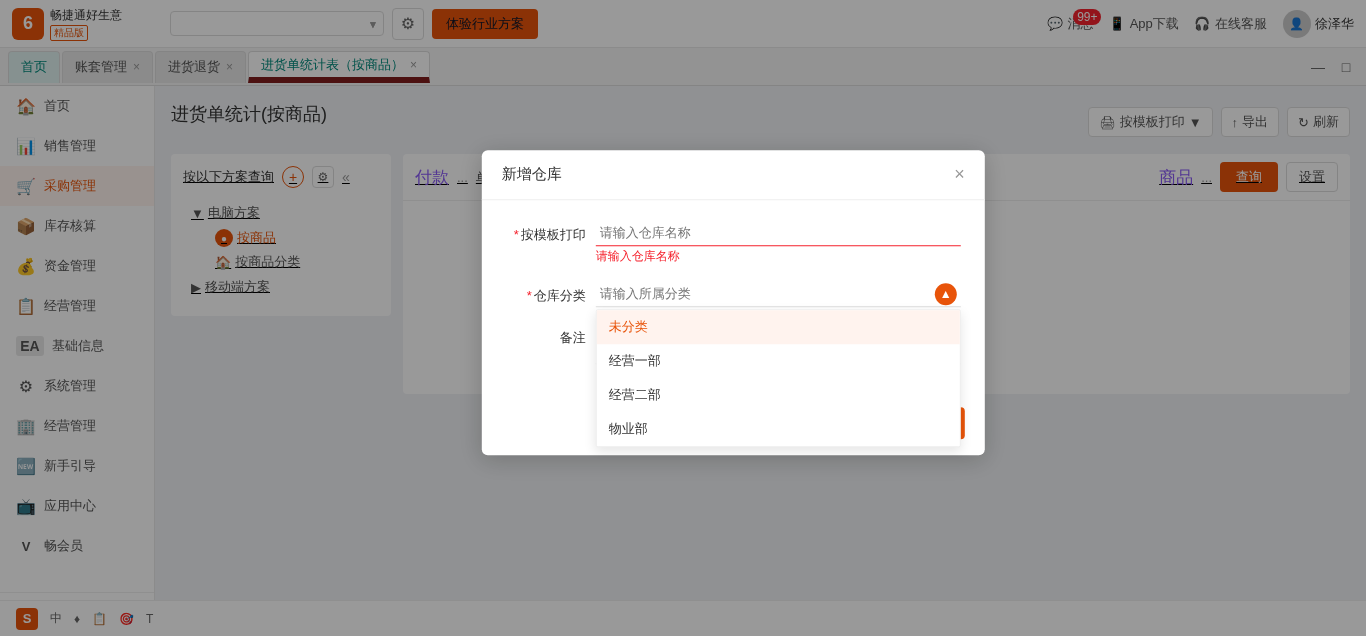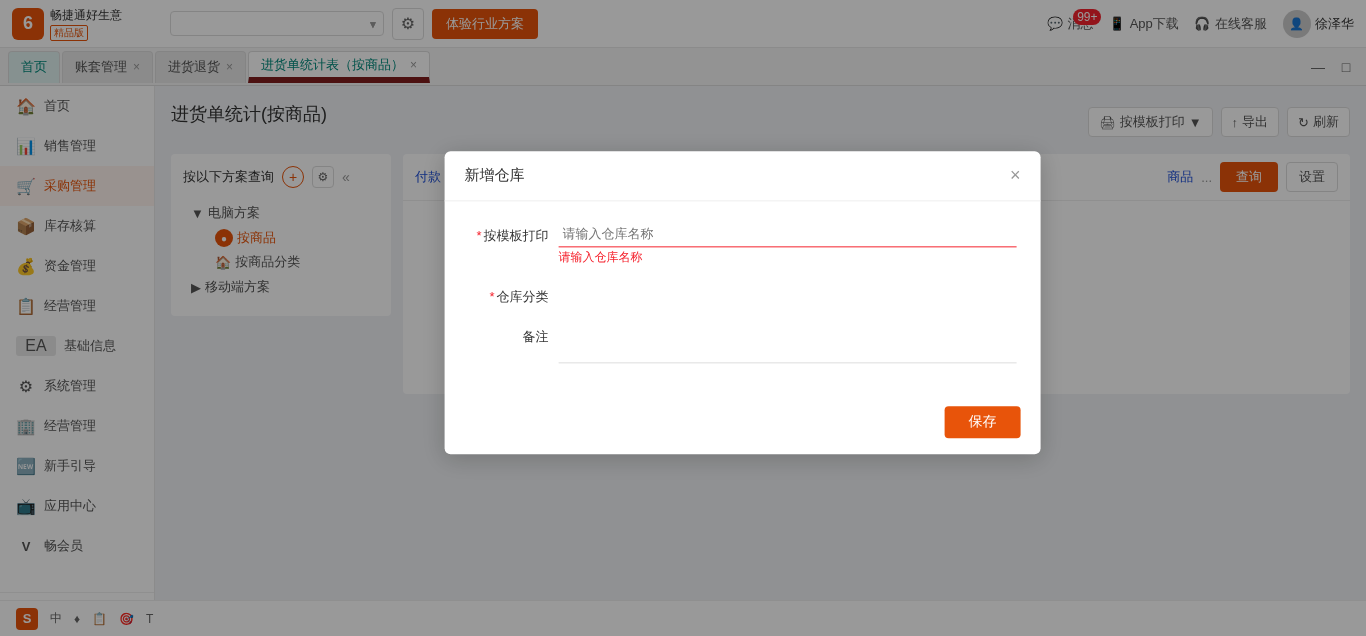--- a/index.html
+++ b/index.html
@@ -10,21 +10,21 @@
       display: flex; align-items: center; height: 48px;
       background: #fff; border-bottom: 1px solid #e8e8e8;
       padding: 0 12px; gap: 8px;
     }
     .logo-area { display: flex; align-items: center; width: 150px; gap: 6px; }
     .logo-icon { width: 32px; height: 32px; background: #e8540a; border-radius: 6px; display: flex; align-items: center; justify-content: center; color: #fff; font-size: 18px; font-weight: bold; }
     .search-select { border: 1px solid #ddd; border-radius: 4px; padding: 4px 24px 4px 8px; font-size: 13px; color: #333; background: #fff; min-width: 120px; appearance: none; cursor: pointer; }
     .search-select-wrap { position: relative; }
     .search-select-wrap::after { content: '▼'; position: absolute; right: 6px; top: 50%; transform: translateY(-50%); font-size: 10px; color: #999; pointer-events: none; }
     .gear-btn { width: 32px; height: 32px; border: 1px solid #ddd; border-radius: 4px; display: flex; align-items: center; justify-content: center; cursor: pointer; background: #fff; color: #666; font-size: 16px; }
-    .trial-btn { background: #e8540a; color: #ffffff; border: none; border-radius: 4px; padding: 6px 14px; font-size: 13px; cursor: pointer; }
+    .trial-btn { background: #e8540a; color: #0f172a; border: none; border-radius: 4px; padding: 6px 14px; font-size: 13px; cursor: pointer; }
     .header-right { margin-left: auto; display: flex; align-items: center; gap: 16px; }
     .header-icon-item { display: flex; align-items: center; gap: 4px; color: #555; font-size: 13px; cursor: pointer; position: relative; }
     .badge { background: #f5222d; color: #fff; font-size: 12px; border-radius: 8px; padding: 1px 4px; position: absolute; top: -6px; right: -8px; }
     .user-area { display: flex; align-items: center; gap: 4px; cursor: pointer; color: #333; }
     .avatar { width: 28px; height: 28px; border-radius: 50%; background: #ccc; display: flex; align-items: center; justify-content: center; font-size: 12px; color: #fff; }
 
     
     .tab-bar {
       display: flex; align-items: center; height: 38px;
       background: #f5f5f5; border-bottom: 1px solid #ddd;
@@ -74,37 +74,37 @@
     .scheme-tree { padding: 4px 0; }
     .scheme-item { display: flex; align-items: center; gap: 4px; padding: 4px 8px; cursor: pointer; color: #555; font-size: 13px; }
     .scheme-child { padding-left: 24px; }
     .scheme-child-item { display: flex; align-items: center; gap: 4px; padding: 3px 8px; cursor: pointer; color: #555; font-size: 13px; }
     .scheme-child-item.active { color: #e8540a; }
     .scheme-icon-circle { width: 18px; height: 18px; background: #e8540a; border-radius: 50%; display: flex; align-items: center; justify-content: center; color: #fff; font-size: 10px; }
 
     
     .table-area { background: #fff; border-radius: 4px; }
     .table-toolbar { display: flex; align-items: center; padding: 8px 12px; border-bottom: 1px solid #eee; gap: 8px; }
-    .toolbar-label { font-size: 13px; color: #1d4ed8; }
+    .toolbar-label { font-size: 17px; color: #8b5cf6; }
     .toolbar-dots { color: #999; cursor: pointer; }
     .toolbar-right { margin-left: auto; display: flex; gap: 8px; }
     .btn-query { background: #e8540a; color: #fff; border: none; border-radius: 4px; padding: 5px 16px; cursor: pointer; font-size: 13px; }
     .btn-settings { border: 1px solid #ddd; background: #fff; border-radius: 4px; padding: 5px 12px; cursor: pointer; font-size: 13px; color: #555; }
     .page-toolbar-right { margin-left: auto; display: flex; gap: 8px; }
     .print-btn { border: 1px solid #ddd; background: #fff; border-radius: 4px; padding: 5px 10px; cursor: pointer; font-size: 13px; color: #555; display: flex; align-items: center; gap: 4px; }
     .export-btn { border: 1px solid #ddd; background: #fff; border-radius: 4px; padding: 5px 10px; cursor: pointer; font-size: 13px; color: #555; display: flex; align-items: center; gap: 4px; }
     .refresh-btn { border: 1px solid #ddd; background: #fff; border-radius: 4px; padding: 5px 10px; cursor: pointer; font-size: 13px; color: #555; display: flex; align-items: center; gap: 4px; }
 
     
     .overlay { position: fixed; top: 0; left: 0; width: 100%; height: 100%; background: rgba(0,0,0,0.4); z-index: 100; }
 
     
     .modal {
       position: fixed; top: 50%; left: 50%; transform: translate(-40%, -55%);
-      background: #fff; border-radius: 6px; width: 596px;
+      background: #fff; border-radius: 6px; width: 503px;
       box-shadow: 0 4px 24px rgba(0,0,0,0.2); z-index: 200;
     }
     .modal-header {
       display: flex; align-items: center; justify-content: space-between;
       padding: 14px 20px; border-bottom: 1px solid #eee;
     }
     .modal-title { font-size: 15px; color: #333; font-weight: 500; }
     .modal-close { color: #999; font-size: 18px; cursor: pointer; }
     .modal-body { padding: 20px 24px 16px; }
     .form-row { display: flex; align-items: flex-start; margin-bottom: 16px; }
@@ -159,21 +159,21 @@
 
     
     .status-bar {
       position: fixed; bottom: 0; left: 0; width: 100%; height: 36px;
       background: #fff; border-top: 1px solid #eee;
       display: flex; align-items: center; padding: 0 16px; gap: 12px;
       font-size: 12px; color: #666;
     }
     .s-logo { background: #e8540a; color: #fff; width: 22px; height: 22px; border-radius: 4px; display: flex; align-items: center; justify-content: center; font-size: 13px; font-weight: bold; }
 
-    .content-split { display: flex; gap: 12px; }
+    .content-split { display: flex; gap: 12px; text-decoration: underline; }
     .left-panel { width: 220px; min-width: 220px; }
     .right-panel { flex: 1; }
 
     
     .status-select-wrap { position: relative; display: inline-block; }
     .status-select {
       border: 1px solid #ddd; border-radius: 4px; padding: 4px 28px 4px 8px;
       font-size: 13px; color: #333; background: #fff; min-width: 120px;
       appearance: none; cursor: pointer;
     }
@@ -268,21 +268,21 @@
     </div>
     <div class="sidebar-item">
       <div class="sidebar-icon">💰</div>
       <span>资金管理</span>
     </div>
     <div class="sidebar-item">
       <div class="sidebar-icon">📋</div>
       <span>经营管理</span>
     </div>
     <div class="sidebar-item">
-      <div class="sidebar-icon" style="font-size:16px;font-weight:normal;color:#555;background:#e8e8e8;border-radius:3px;width:40px;height:20px;display:flex;align-items:center;justify-content:center;">EA</div>
+      <div class="sidebar-icon" style="font-size:14px;font-weight:bold;color:#555;background:#e8e8e8;border-radius:3px;width:28px;height:20px;display:flex;align-items:center;justify-content:center;">EA</div>
       <span>基础信息</span>
     </div>
     <div class="sidebar-item">
       <div class="sidebar-icon">⚙</div>
       <span>系统管理</span>
     </div>
     <div class="sidebar-item">
       <div class="sidebar-icon">🏢</div>
       <span>经营管理</span>
     </div>
@@ -417,20 +417,33 @@
     <div class="form-row">
       <label class="form-label required">按模板打印</label>
       <div class="form-control">
         <input type="text" class="form-input error" placeholder="请输入仓库名称" style="">
         <div class="error-msg">请输入仓库名称</div>
       </div>
     </div>
 
     <div class="form-row">
       <label class="form-label required">仓库分类</label>
+      <div class="form-control" style="position:relative;">
+        <div class="form-select-wrap">
+          <input type="text" class="form-select-input" placeholder="请输入所属分类" style="">
+          <div class="form-select-arrow">▲</div>
+        </div>
+
+        <div class="dropdown-list">
+          <div class="dropdown-item selected">未分类</div>
+          <div class="dropdown-item">经营一部</div>
+          <div class="dropdown-item">经营二部</div>
+          <div class="dropdown-item">物业部</div>
+        </div>
+      </div>
     </div>
 
     <div class="form-row">
       <label class="form-label">备注</label>
       <div class="form-control">
         <textarea class="form-textarea" rows="2" style=""></textarea>
       </div>
     </div>
   </div>
   <div class="modal-footer">

